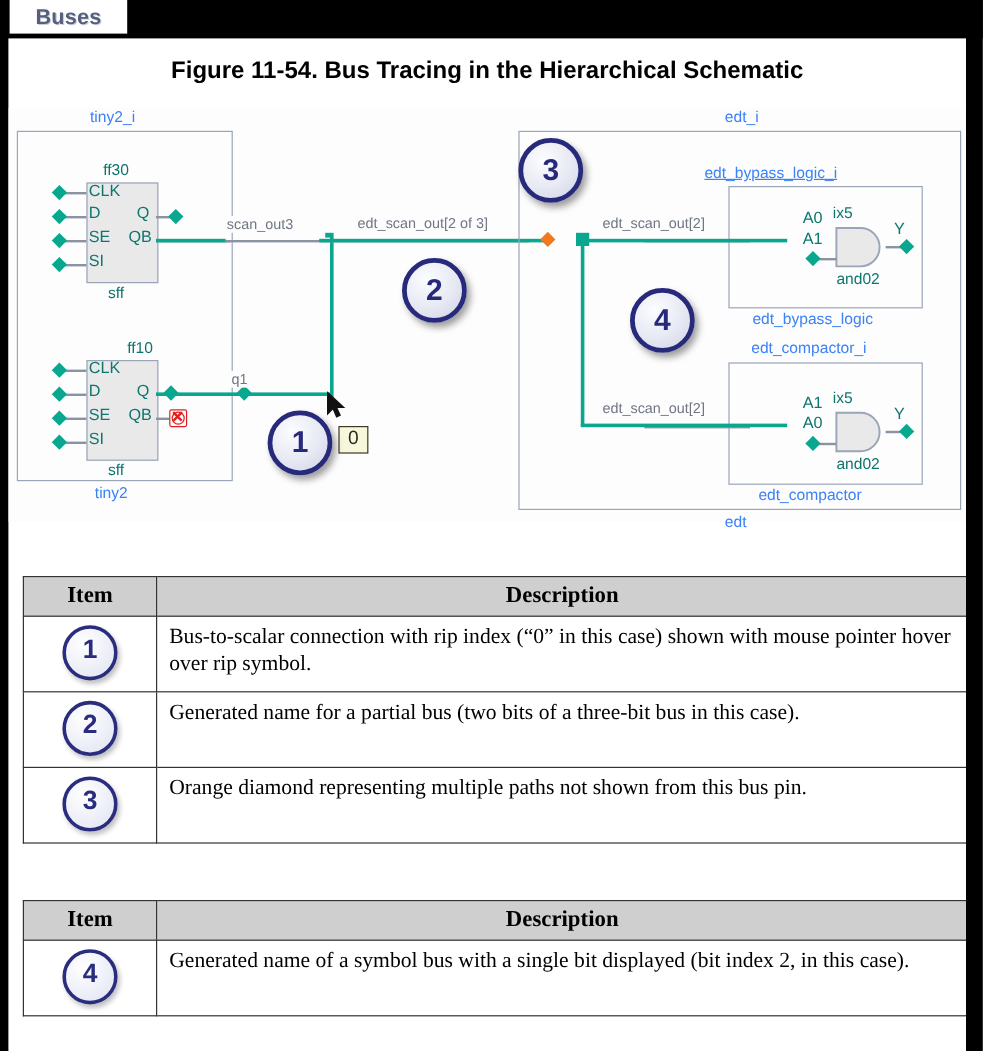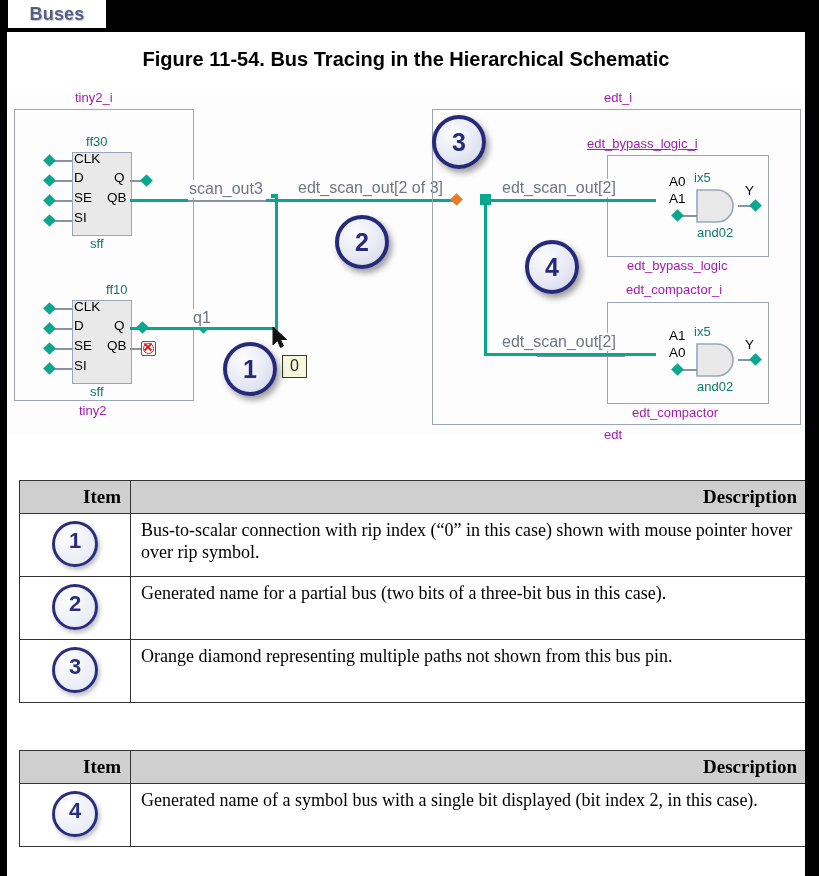--- a/index.html
+++ b/index.html
@@ -31,30 +31,30 @@
     position:absolute;left:0;top:16px;width:798px;text-align:center;
     font-size:20px;font-weight:bold;color:#000;
   }
   
   #schematic{
     position:absolute;left:0px;top:58px;width:798px;height:345px;
     background:#fdfdfd;
   }
   .blk{position:absolute;border:1.5px solid #9aa5b8;background:transparent;}
   .cell{position:absolute;border:1.5px solid #9aa5b8;background:#e9e9ea;}
-  .lbl{position:absolute;color:#a21caf;font-size:13px;white-space:nowrap;}
+  .lbl{position:absolute;color:#3b82f6;font-size:13px;white-space:nowrap;}
   .lbl.dk{color:#0f766e;}
-  .pin{position:absolute;color:#000000;font-size:13.5px;white-space:nowrap;}
+  .pin{position:absolute;color:#0f766e;font-size:13.5px;white-space:nowrap;}
   .wireH{position:absolute;height:3px;background:#0aa78f;}
   .wireV{position:absolute;width:3px;background:#0aa78f;}
   .gwireH{position:absolute;height:2px;background:#8b93a3;}
   .dia{position:absolute;width:9px;height:9px;background:#0aa78f;transform:rotate(45deg);}
   .dia.or{background:#f1781c;}
   .sq{position:absolute;width:11px;height:11px;background:#0aa78f;}
-  .netlbl{position:absolute;color:#6f7684;font-size:16px;white-space:nowrap;background:#fdfdfd;padding:0 2px;}
+  .netlbl{position:absolute;color:#6f7684;font-size:12px;white-space:nowrap;background:#fdfdfd;padding:0 2px;}
   
   .callout{
     position:absolute;width:46px;height:46px;border-radius:50%;
     border:4px solid #272a7a;
     background:radial-gradient(circle at 36% 30%, #fcfdff 0%, #e8eaf4 52%, #cfd3e6 100%);
     box-shadow:3px 4px 6px rgba(0,0,0,.38);
     display:flex;align-items:center;justify-content:center;
     font-size:25px;font-weight:bold;color:#272a7a;
     font-family:"Liberation Sans", sans-serif;
   }
@@ -71,21 +71,21 @@
   .ncmark .ring{width:9px;height:9px;border:1.6px solid #e02020;border-radius:50%;position:relative;}
   .ncmark .ring:before,.ncmark .ring:after{
     content:"";position:absolute;left:-1px;top:2.4px;width:10px;height:1.6px;background:#e02020;
   }
   .ncmark .ring:before{transform:rotate(45deg);}
   .ncmark .ring:after{transform:rotate(-45deg);}
   
   .tbl{position:absolute;border-collapse:collapse;font-family:"Liberation Serif", serif;}
   .tbl td,.tbl th{border:1px solid #333;vertical-align:top;}
   .tbl th{
-    background:#cfcfcf;font-size:19px;font-weight:bold;text-align:right;
+    background:#cfcfcf;font-size:19px;font-weight:bold;text-align:center;
     padding:5px 9px;color:#000;
   }
   .tbl td.item{width:110px;text-align:center;padding:7px 0 9px 0;}
   .tbl td.desc{font-size:18px;line-height:1.22;padding:6px 10px 8px 10px;color:#000;}
   .badge-sm{
     display:inline-block;width:40px;height:40px;border-radius:50%;
     border:3.5px solid #2a2d7e;
     background:radial-gradient(circle at 36% 30%, #ffffff 0%, #eef0f8 55%, #dfe2ef 100%);
     box-shadow:2px 3px 4px rgba(0,0,0,.25);
     line-height:33px;font-size:22px;font-weight:bold;color:#2a2d7e;

